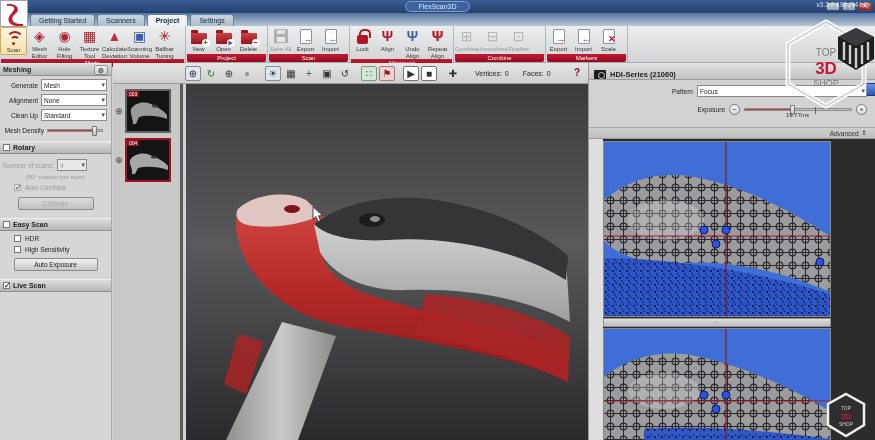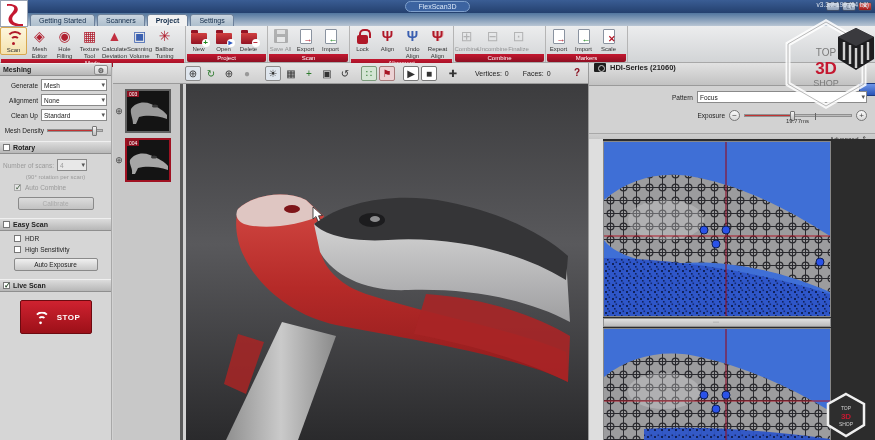--- a/index.html
+++ b/index.html
@@ -125,22 +125,22 @@
   .thumbrow{display:flex;align-items:center;margin-top:5px;}
   .gearicn{width:12px;font-size:9px;color:#444;text-align:center;}
   .thumb{width:46px;height:44px;background:#141414;border:2px solid #606060;position:relative;}
   .thumb.selected{border-color:#a01222;}
   .thumbtag{position:absolute;left:0;top:0;background:#8c1020;color:#fff;font-size:5px;line-height:6px;padding:0 2px;z-index:2;}
   .viewport{position:absolute;left:73px;top:21px;width:402px;height:356px;background:#3a3a3a;overflow:hidden;}
   .cursor{position:absolute;left:126px;top:122px;z-index:9;}
 
   
   .rightpanel{position:absolute;left:588px;top:0;width:287px;height:377px;background:#d2d2d2;border-left:1px solid #9a9a9a;}
-  .rp-head{height:23px;background:linear-gradient(#e2e2e2,#c2c2c2);border-bottom:1px solid #9a9a9a;
-    display:flex;align-items:flex-start;gap:4px;padding-left:5px;font-size:7.5px;font-weight:bold;}
+  .rp-head{height:17px;background:linear-gradient(#e2e2e2,#c2c2c2);border-bottom:1px solid #9a9a9a;
+    display:flex;align-items:flex-end;gap:4px;padding-left:5px;font-size:7.5px;font-weight:bold;}
   .camicon{width:12px;height:9px;background:#1d1d1d;border-radius:1px;position:relative;}
   .camicon::after{content:"";position:absolute;right:1px;top:1.5px;width:5px;height:5px;border:1.5px solid #cfcfcf;border-radius:50%;}
   .rp-controls{position:relative;height:47px;}
   .rrow{position:absolute;right:8px;display:flex;align-items:center;gap:4px;}
   .rrow label{font-size:6.5px;color:#222;}
   .rsel{width:170px;height:12px;background:#fff;border:1px solid #8a8a8a;font-size:6.5px;display:flex;align-items:center;padding-left:2px;position:relative;}
   .rsel::after{content:"▾";position:absolute;right:1px;top:1px;font-size:7px;color:#555;}
   .rnd{width:11px;height:11px;border:1px solid #777;border-radius:50%;background:linear-gradient(#fafafa,#d8d8d8);
     font-size:8px;line-height:10px;text-align:center;color:#444;}
   .etrack{position:relative;width:108px;height:3px;background:#bbb;border:1px solid #909090;}
@@ -414,26 +414,20 @@
       </div>
       <div class="cbrow">
         <span class="cb"></span>
         <span>High Sensitivity</span>
       </div>
       <div class="btn" style="width:84px;margin:5px auto 8px;">Auto Exposure</div>
 
       <div class="phead">
         <span class="cb checked"></span>
         <span>Live Scan</span>
-      </div>
-      <div class="stopbtn">
-        <span class="wifi">
-            <span class="dot"></span>
-          </span>
-        <span class="stoptext">STOP</span>
       </div>
     </div>
 
     <div class="mid">
       <div class="vtoolbar">
         <span class="vt pressed">⊕</span>
         <span class="vt green">↻</span>
         <span class="vt">⊕</span>
         <span class="vt grey">●</span>
         <span class="vt pressed" style="margin-left:10px">☀</span>

